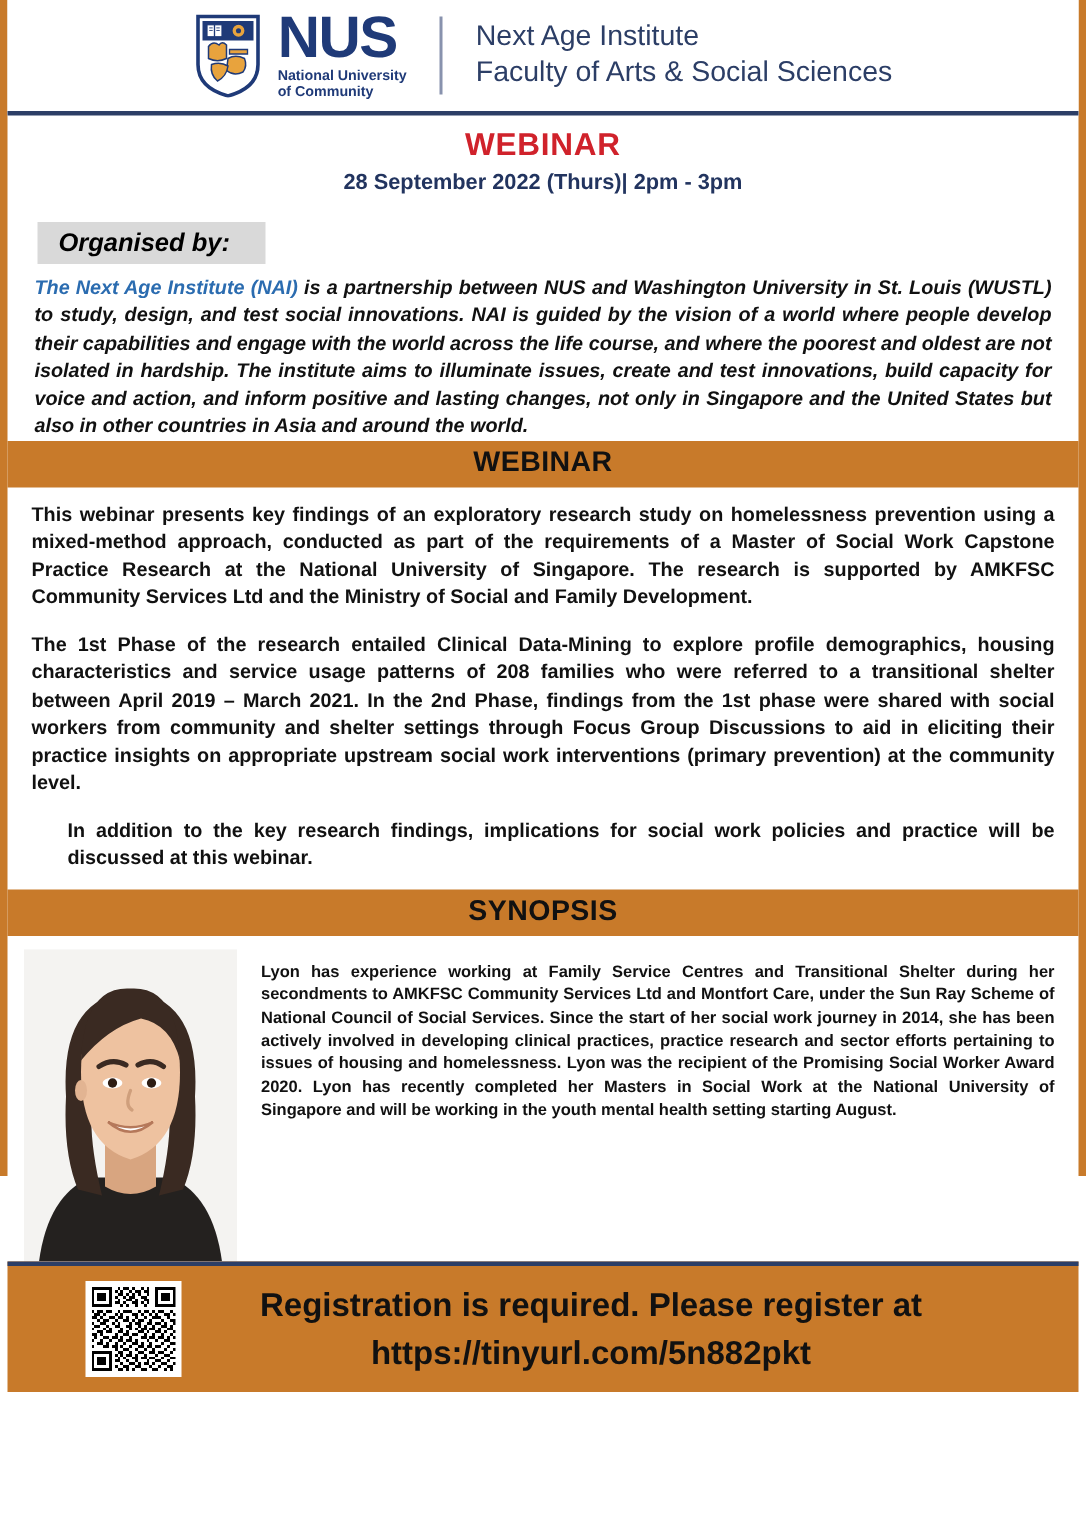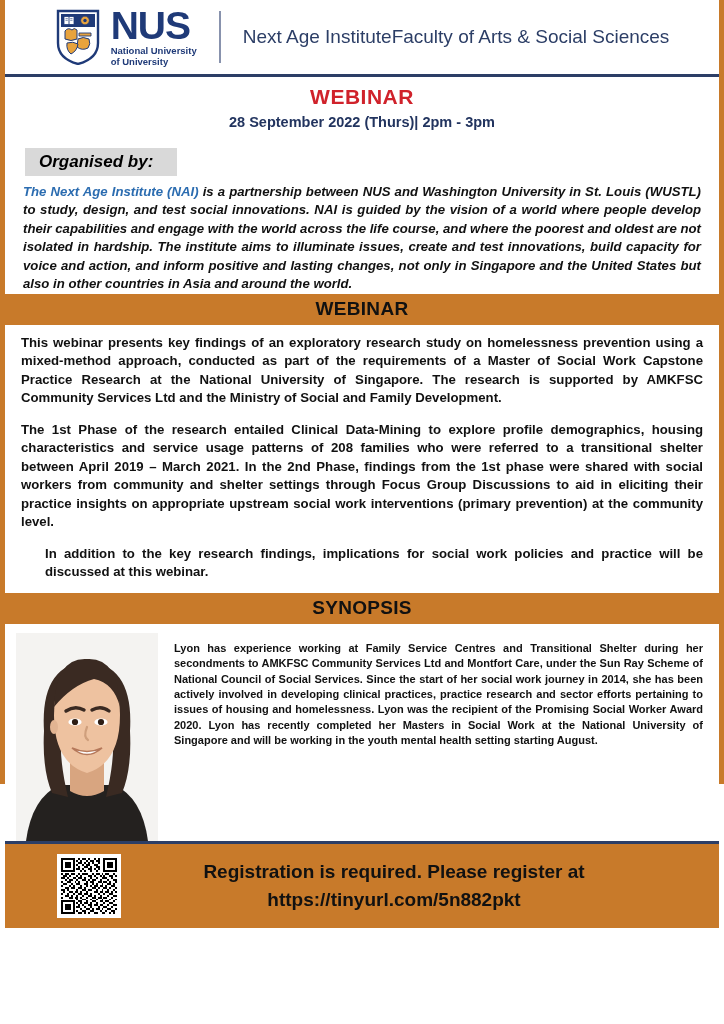--- a/index.html
+++ b/index.html
@@ -67,21 +67,21 @@
     margin-top: 2px;
   }
   .divider-v {
     width: 2px;
     height: 52px;
     background: #8892ad;
     margin: 0 12px;
   }
   .fac {
     display: flex;
-    flex-direction: row;
+    flex-direction: column;
     justify-content: center;
     color: #2C3E66;
     font-size: 19px;
     line-height: 1.28;
   }
 
   
   .title-block {
     padding: 8px 22px 4px 22px;
     text-align: center;
@@ -208,21 +208,21 @@
     background: #ffffff;
     margin-left: 52px;
     padding: 4px;
     box-sizing: border-box;
     flex: 0 0 auto;
   }
   .qr-box svg { display: block; width: 100%; height: 100%; }
   .reg-text {
     flex: 1 1 auto;
     text-align: center;
-    font-size: 19px;
+    font-size: 22px;
     font-weight: bold;
     color: #111111;
     line-height: 1.45;
     padding-right: 52px;
   }
 </style>
 </head>
 <body>
 
 <div class="poster">
@@ -244,21 +244,21 @@
         <path d="M10 22 q3 -4 7 -1 q2 -3 5 0 l0 9 q-6 3 -12 0 Z" fill="#E8A33D" stroke="#1F3A78" stroke-width="1"></path>
         <path d="M24 24 h12 v3 h-12 Z" fill="#E8A33D" stroke="#1F3A78" stroke-width="0.9"></path>
         <path d="M23 30 q5 -3 11 0 q2 5 -1 9 q-6 3 -11 -1 Z" fill="#E8A33D" stroke="#1F3A78" stroke-width="1"></path>
         <path d="M12 34 q6 -2 11 1 q-1 7 -7 10 q-5 -4 -4 -11 Z" fill="#E8A33D" stroke="#1F3A78" stroke-width="1"></path>
       </svg>
 
       <div class="nus-word">
         <div class="nus-big">NUS</div>
         <div class="nus-sub">
           <span>National University</span><br>
-          <span>of University</span>
+          <span>of Community</span>
         </div>
       </div>
 
       <div class="divider-v"></div>
 
       <div class="fac">
         <div>Next Age Institute</div>
         <div>Faculty of Arts &amp; Social Sciences</div>
       </div>
     </div>

